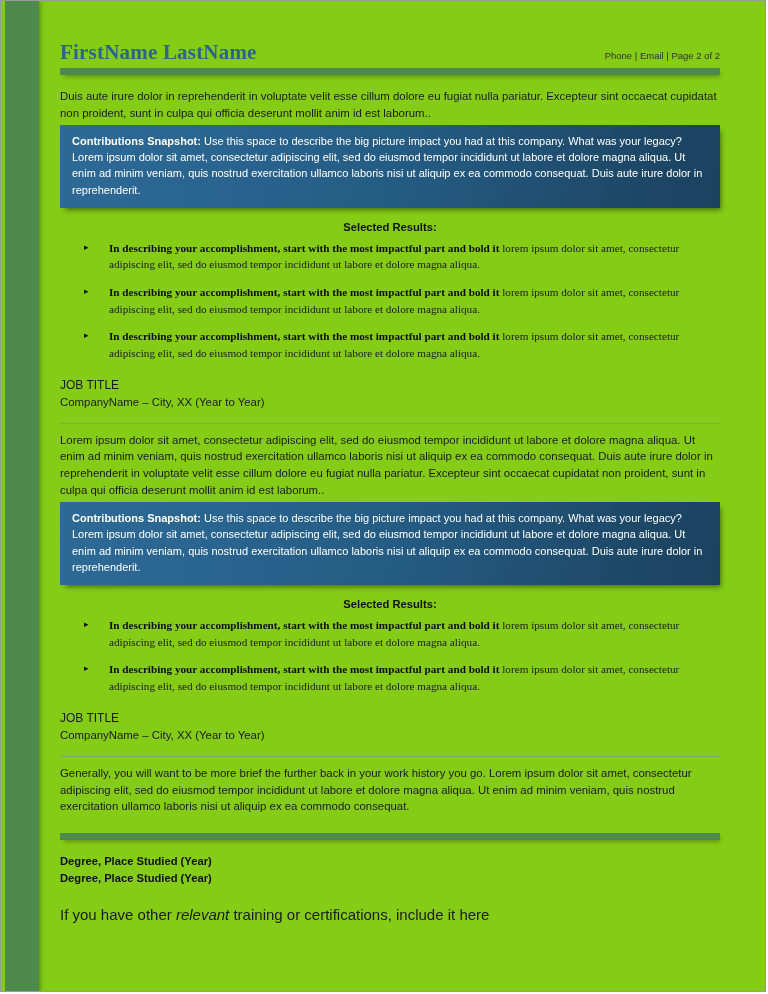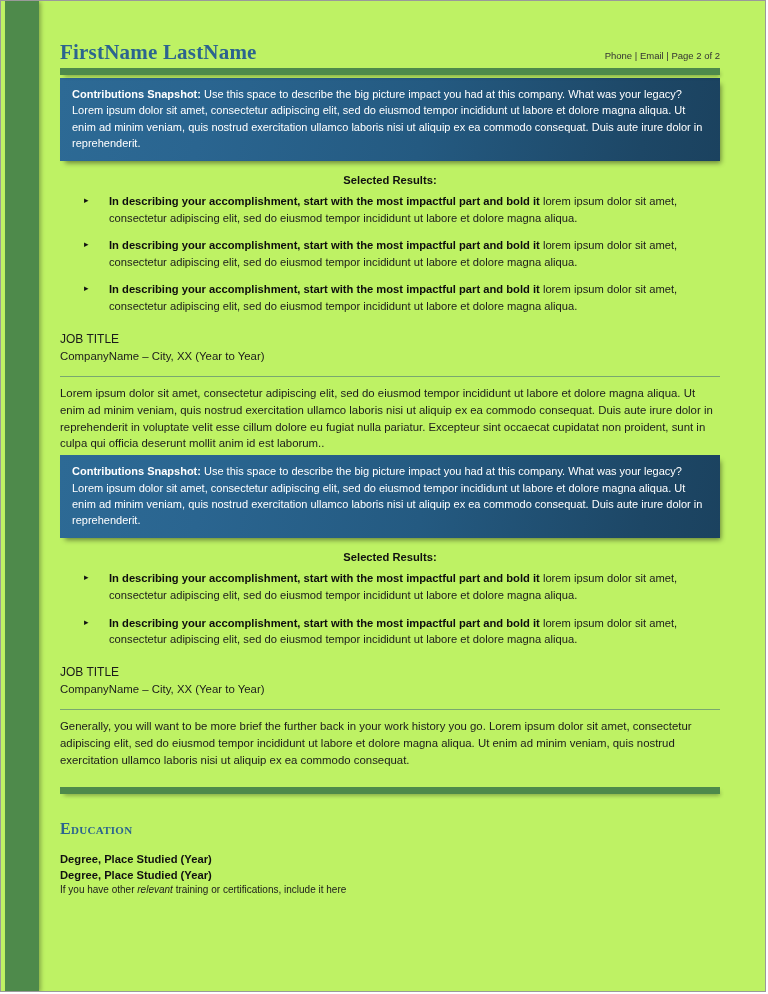--- a/index.html
+++ b/index.html
@@ -11,21 +11,21 @@
     width: 768px;
     height: 994px;
     font-family: "Liberation Sans", sans-serif;
     -webkit-font-smoothing: antialiased;
   }
 
   .page {
     position: relative;
     width: 766px;
     height: 992px;
-    background: #bef264;
+    background: #84cc16;
     border: 1px solid #9a9a9a;
     box-sizing: border-box;
     overflow: hidden;
   }
 
   
   .left-bar {
     position: absolute;
     left: 4px;
     top: 0;
@@ -122,20 +122,21 @@
     width: 25px;
     font-size: 9px;
     line-height: 1.62;
     color: #111111;
   }
   .bullet-text {
     flex: 1 1 auto;
     font-size: 11.2px;
     line-height: 1.48;
     color: #1b1b1b;
+    font-family: Liberation Serif, serif;
   }
   .bullet-text b {
     font-weight: bold;
     color: #0d0d0d;
   }
 
   
   .job {
     margin-top: 16px;
   }
@@ -176,21 +177,22 @@
   .degree-list {
     margin-top: 13px;
   }
   .degree {
     font-size: 11.2px;
     font-weight: bold;
     color: #101010;
     line-height: 1.45;
   }
   .edu-note {
-    font-size: 10px;
+    margin-top: 18px;
+    font-size: 15px;
     color: #1b1b1b;
     line-height: 1.45;
   }
   .edu-note i { font-style: italic; }
 </style>
 </head>
 <body>
 
 <div class="page">
 
@@ -199,20 +201,21 @@
   <div class="content">
 
     <div class="header">
       <div class="header-row">
         <div class="name">FirstName LastName</div>
         <div class="contact-line">Phone | Email | Page 2 of 2</div>
       </div>
       <div class="header-rule"></div>
     </div>
 
+    <div class="para intro-para">Duis aute irure dolor in reprehenderit in voluptate velit esse cillum dolore eu fugiat nulla pariatur. Excepteur sint occaecat cupidatat non proident, sunt in culpa qui officia deserunt mollit anim id est laborum..</div>
 
     <div class="snapshot">
       <b>Contributions Snapshot:</b><span> Use this space to describe the big picture impact you had at this company. What was your legacy? Lorem ipsum dolor sit amet, consectetur adipiscing elit, sed do eiusmod tempor incididunt ut labore et dolore magna aliqua. Ut enim ad minim veniam, quis nostrud exercitation ullamco laboris nisi ut aliquip ex ea commodo consequat. Duis aute irure dolor in reprehenderit.</span>
     </div>
 
     <div class="results-label">Selected Results:</div>
     <div class="bullets">
       <div class="bullet-item">
         <span class="bullet-glyph">▸</span>
         <span class="bullet-text"><b>In describing your accomplishment, start with the most impactful part and bold it</b><span> lorem ipsum dolor sit amet, consectetur adipiscing elit, sed do eiusmod tempor incididunt ut labore et dolore magna aliqua.</span></span>
@@ -250,21 +253,20 @@
     </div>
 
     <div class="job">
       <div class="job-title">JOB TITLE</div>
       <div class="job-company">CompanyName – City, XX (Year to Year)</div>
       <div class="para job-para">Generally, you will want to be more brief the further back in your work history you go. Lorem ipsum dolor sit amet, consectetur adipiscing elit, sed do eiusmod tempor incididunt ut labore et dolore magna aliqua. Ut enim ad minim veniam, quis nostrud exercitation ullamco laboris nisi ut aliquip ex ea commodo consequat.</div>
     </div>
 
     <div class="section-rule"></div>
 
-    <div class="section-heading">Education</div>
     <div class="degree-list">
       <div class="degree">Degree, Place Studied (Year)</div>
       <div class="degree">Degree, Place Studied (Year)</div>
     </div>
     <div class="edu-note"><span>If you have other </span><i>relevant</i><span> training or certifications, include it here</span></div>
 
   </div>
 </div>
 
 </body></html>

